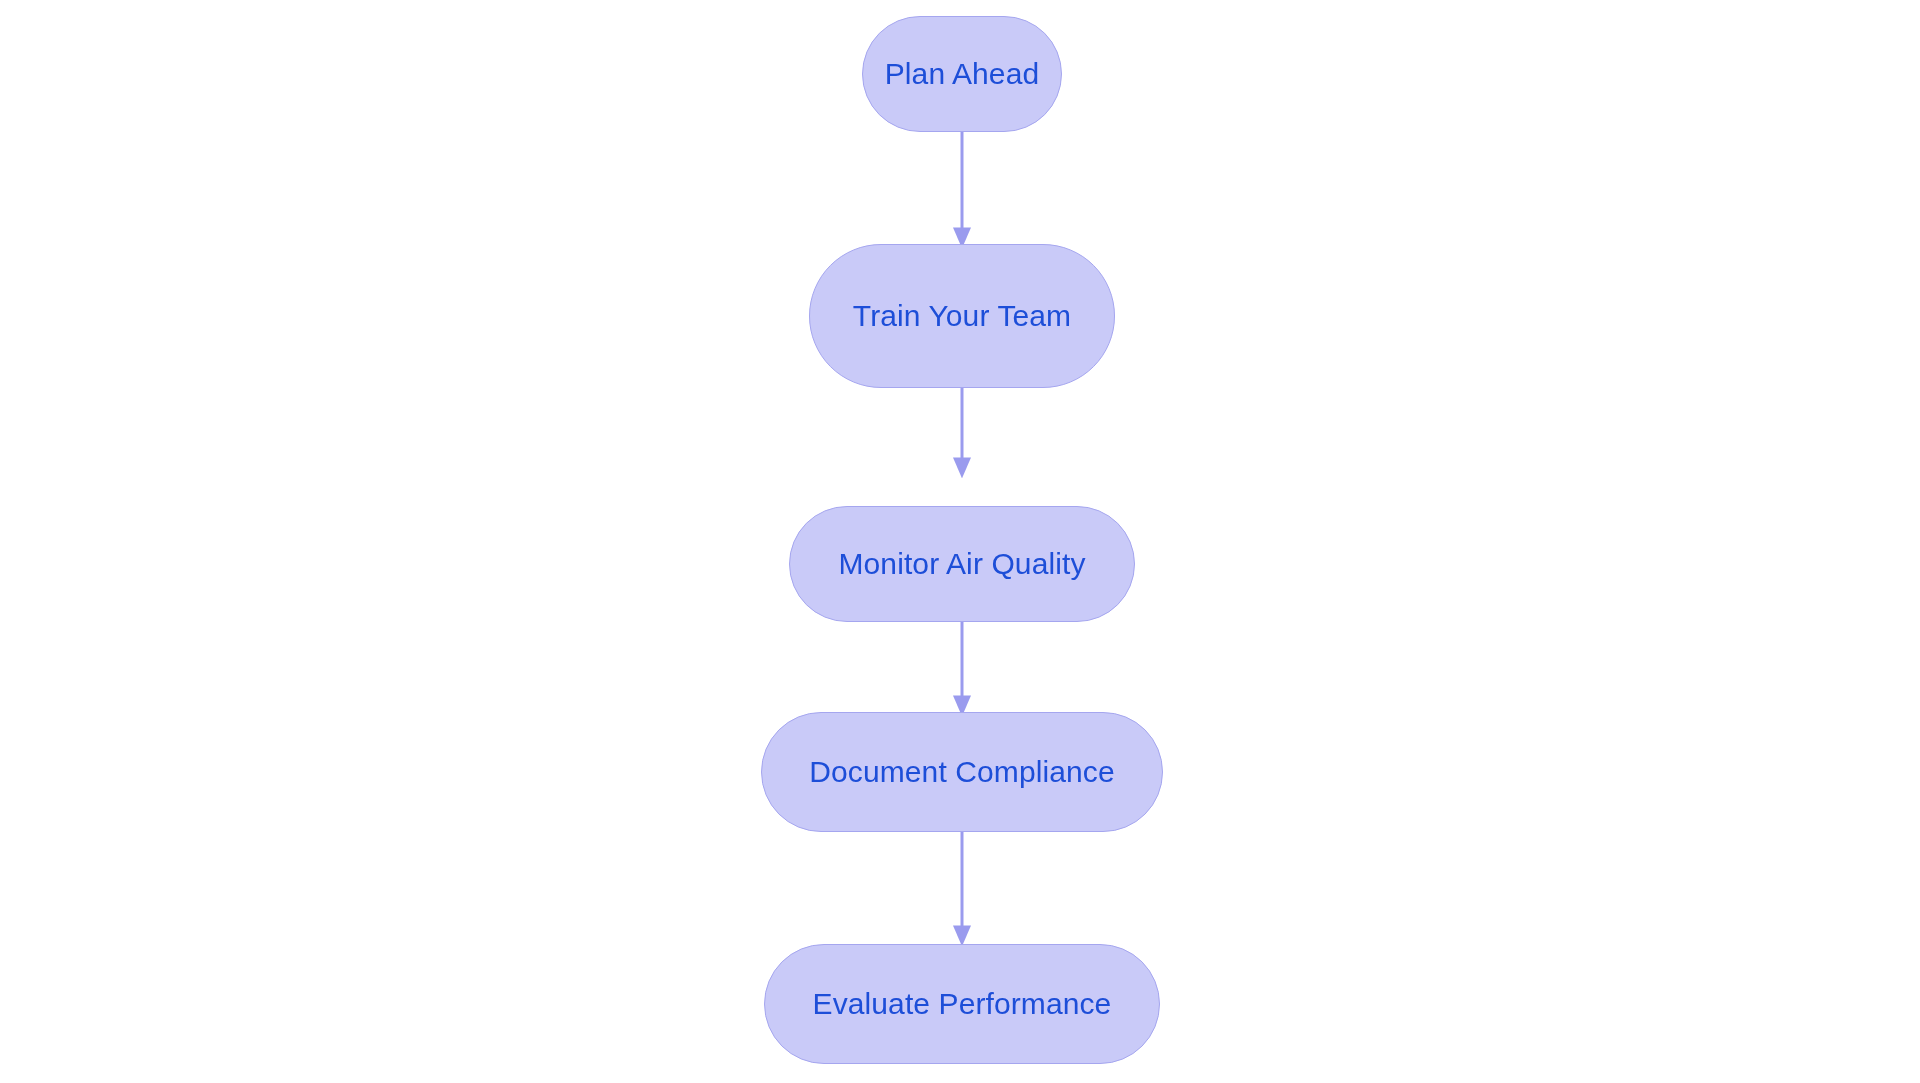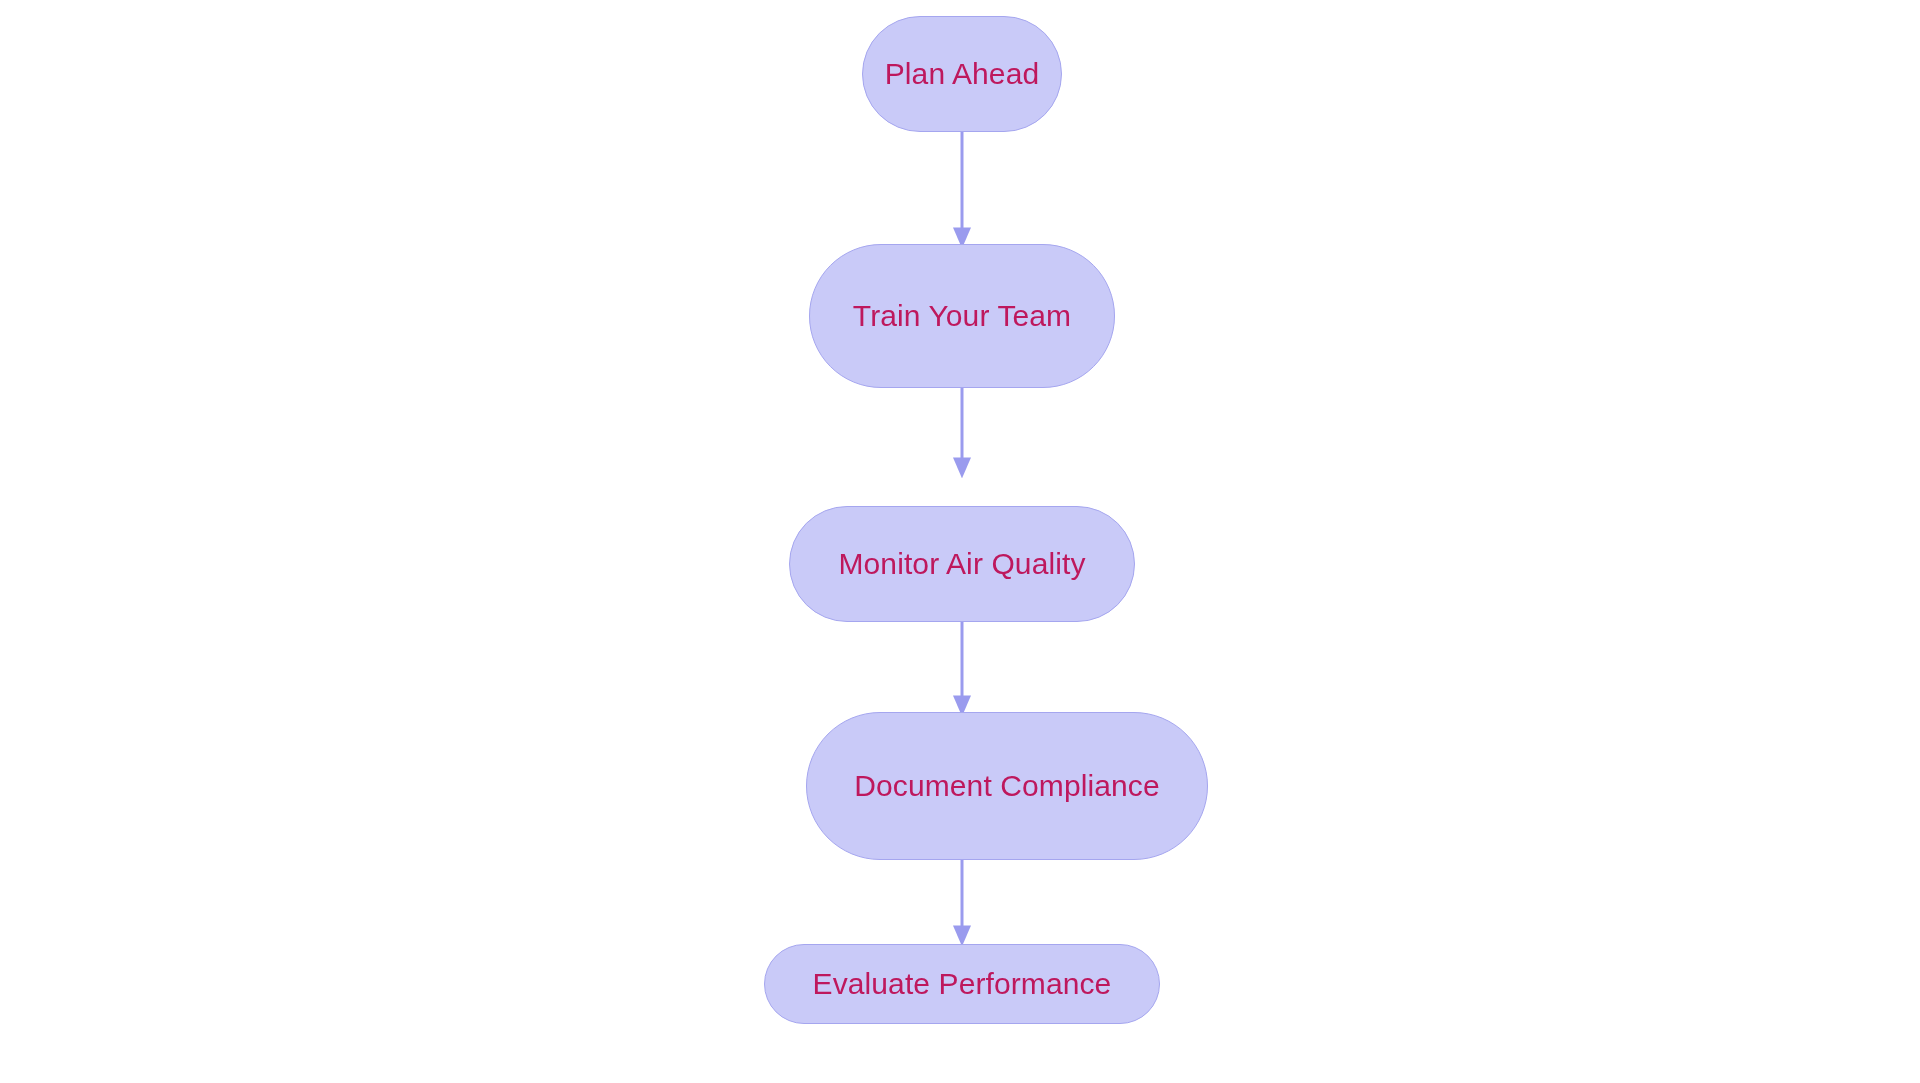--- a/index.html
+++ b/index.html
@@ -46,21 +46,21 @@
     display: flex;
     align-items: center;
     justify-content: center;
     background: #c9caf8;
     border: 1.5px solid #a5a6ef;
     border-radius: 999px;
     transform: translateX(-50%);
   }
 
   .flow-node-label {
-    color: #be185d;
+    color: #1d4ed8;
     font-family: "Liberation Sans", sans-serif;
     font-size: 30px;
     font-weight: 400;
     letter-spacing: 0.1px;
     white-space: nowrap;
     line-height: 1;
   }
 </style>
 </head>
 <body>
@@ -90,22 +90,22 @@
     </div>
 
     <div class="flow-node" style="left:962px; top:244px; width:306px; height:144px;">
       <span class="flow-node-label">Train Your Team</span>
     </div>
 
     <div class="flow-node" style="left:962px; top:474px; width:346px; height:116px;margin-top:32px;">
       <span class="flow-node-label">Monitor Air Quality</span>
     </div>
 
-    <div class="flow-node" style="left:1007px; top:712px; width:402px; height:148px;">
+    <div class="flow-node" style="left:962px; top:712px; width:402px; height:120px;">
       <span class="flow-node-label">Document Compliance</span>
     </div>
 
-    <div class="flow-node" style="left:962px; top:944px; width:396px; height:80px;">
+    <div class="flow-node" style="left:962px; top:944px; width:396px; height:120px;">
       <span class="flow-node-label">Evaluate Performance</span>
     </div>
 
   </div>
 </div>
 
 </body></html>

